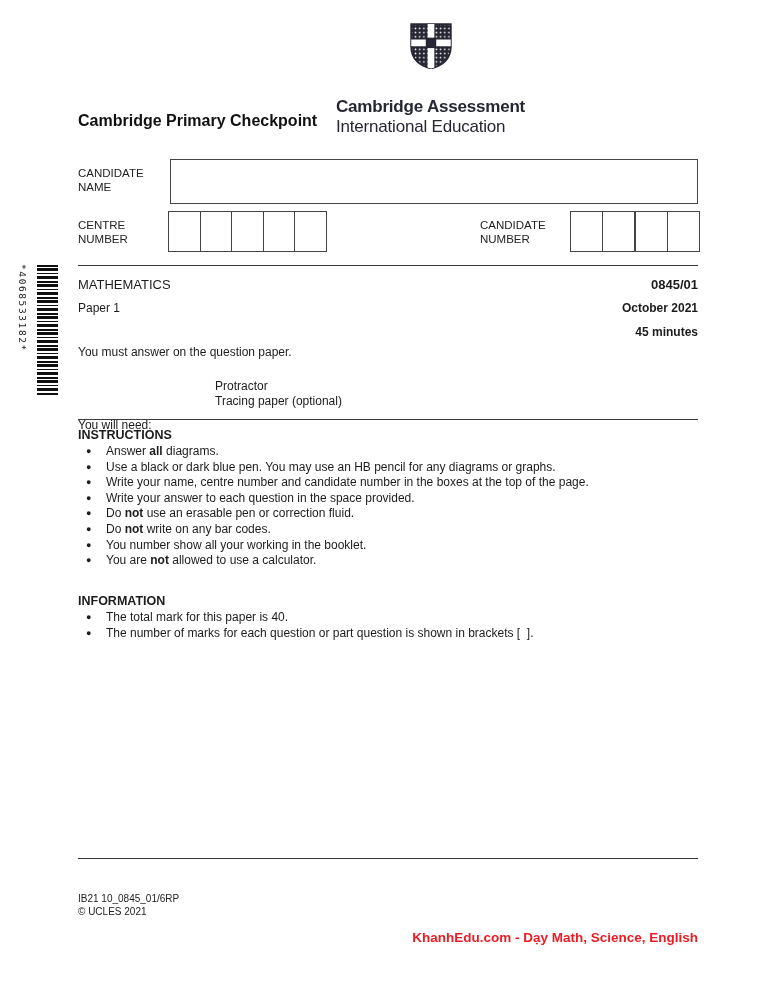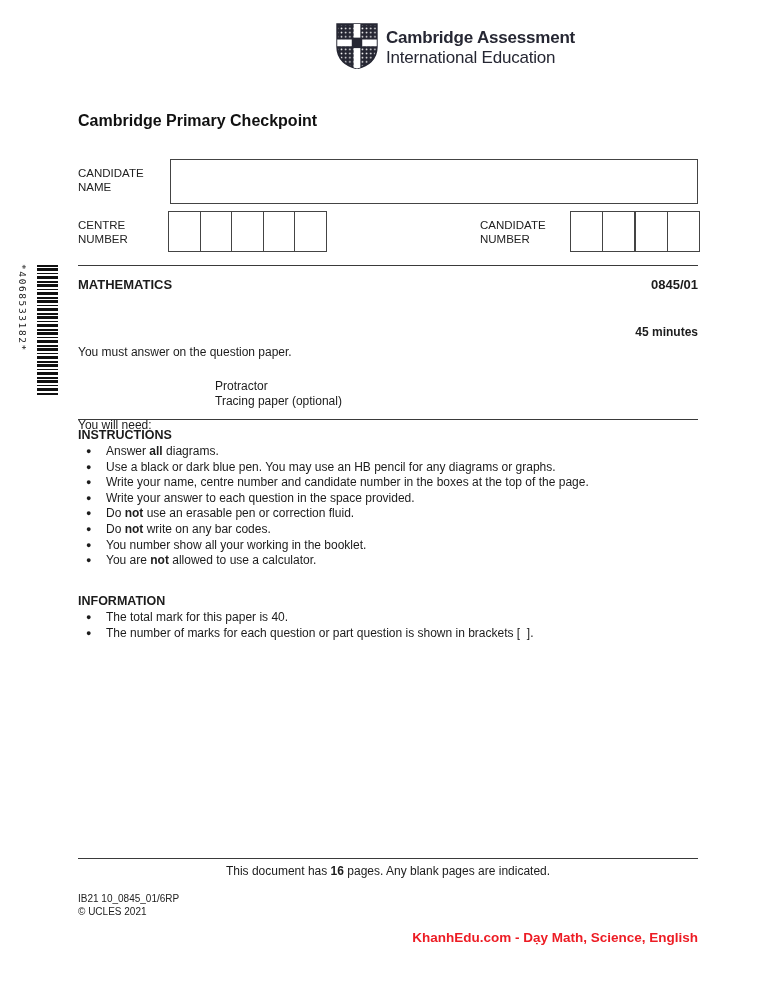--- a/index.html
+++ b/index.html
@@ -1,20 +1,20 @@
 <!DOCTYPE html>
 <html><head>
 <meta charset="utf-8">
 <style>
   html,body{margin:0;padding:0;background:#fff;}
   body{width:768px;height:994px;font-family:"Liberation Sans",sans-serif;color:#1c1c1c;}
   .page{position:relative;width:768px;height:994px;background:#fff;overflow:hidden;}
 
   
-  .logo{position:absolute;left:336px;top:23px;display:flex;align-items:center;gap:8px;}
+  .logo{position:absolute;left:336px;top:23px;display:flex;align-items:center;gap:24px;flex-direction:column;}
   .logo-text{line-height:20px;color:#262733;font-size:17px;letter-spacing:-0.2px;}
   .logo-line1{font-weight:bold;}
 
   
   .title{position:absolute;left:78px;top:112px;font-size:16px;font-weight:bold;color:#111;}
 
   
   .label{font-size:11.5px;line-height:14px;color:#222;}
   .name-label{position:absolute;left:78px;top:166px;}
   .name-box{position:absolute;left:170px;top:159px;width:526px;height:43px;border:1px solid #444;background:#fff;}
@@ -37,21 +37,21 @@
     font-size:9.5px;letter-spacing:1.6px;color:#222;}
 
   
   .rule{position:absolute;left:78px;width:620px;height:0;border-top:1px solid #3a3a3a;}
   .rule1{top:265px;} .rule2{top:419px;} .rule3{top:858px;}
 
   
   .row{position:absolute;left:78px;width:620px;font-size:12px;}
   .row .right{position:absolute;right:0;top:0;font-weight:bold;}
   .r-subject{top:277px;font-size:13px;}
-  .r-subject .subject{font-weight:bold;}
+  .r-subject .subject{font-weight:normal;}
   .r-paper{top:301px;}
   .r-mins{top:325px;}
   .r-note{top:345px;}
   .r-need{top:379px;}
   .need-items{position:absolute;left:137px;top:0;line-height:15px;}
   .r-need .need-label{position:absolute;left:0;top:0;margin-top:39px;}
 
   
   .sec-head{position:absolute;left:78px;font-size:12.5px;font-weight:bold;}
   .instr-head{top:428px;} .info-head{top:594px;}
@@ -133,20 +133,24 @@
   <div class="barcode-bars"></div>
 
   <div class="rule rule1"></div>
   <div class="rule rule2"></div>
   <div class="rule rule3"></div>
 
   <div class="row r-subject">
     <span class="subject">MATHEMATICS</span>
     <span class="right">0845/01</span>
   </div>
+  <div class="row r-paper">
+    <span>Paper 1</span>
+    <span class="right">October 2021</span>
+  </div>
   <div class="row r-mins">
     <span class="right">45 minutes</span>
   </div>
   <div class="row r-note">You must answer on the question paper.</div>
   <div class="row r-need">
     <span class="need-label">You will need:</span>
     <span class="need-items">
         <div>Protractor</div>
         <div>Tracing paper (optional)</div>
       </span>
@@ -163,18 +167,17 @@
       <div class="bullet-item"><span class="bullet">●</span><span>You number show all your working in the booklet.</span></div>
       <div class="bullet-item"><span class="bullet">●</span><span>You are </span><span class="b">not</span><span> allowed to use a calculator.</span></div>
     </div>
 
   <div class="sec-head info-head">INFORMATION</div>
   <div class="bullets info-list">
       <div class="bullet-item"><span class="bullet">●</span><span>The total mark for this paper is 40.</span></div>
       <div class="bullet-item"><span class="bullet">●</span><span>The number of marks for each question or part question is shown in brackets [&nbsp;&nbsp;].</span></div>
     </div>
 
-  <div class="page-note"><span>This document has </span><span class="b">16</span><span> pages. Any blank pages are indicated.</span></div>
   <div class="ref">IB21 10_0845_01/6RP</div>
   <div class="copyright">© UCLES 2021</div>
   <div class="watermark" style="color: rgb(237, 28, 36); margin-left: 44px;">KhanhEdu.com - Dạy Math, Science, English</div>
 
 </div>
 
 </body></html>

